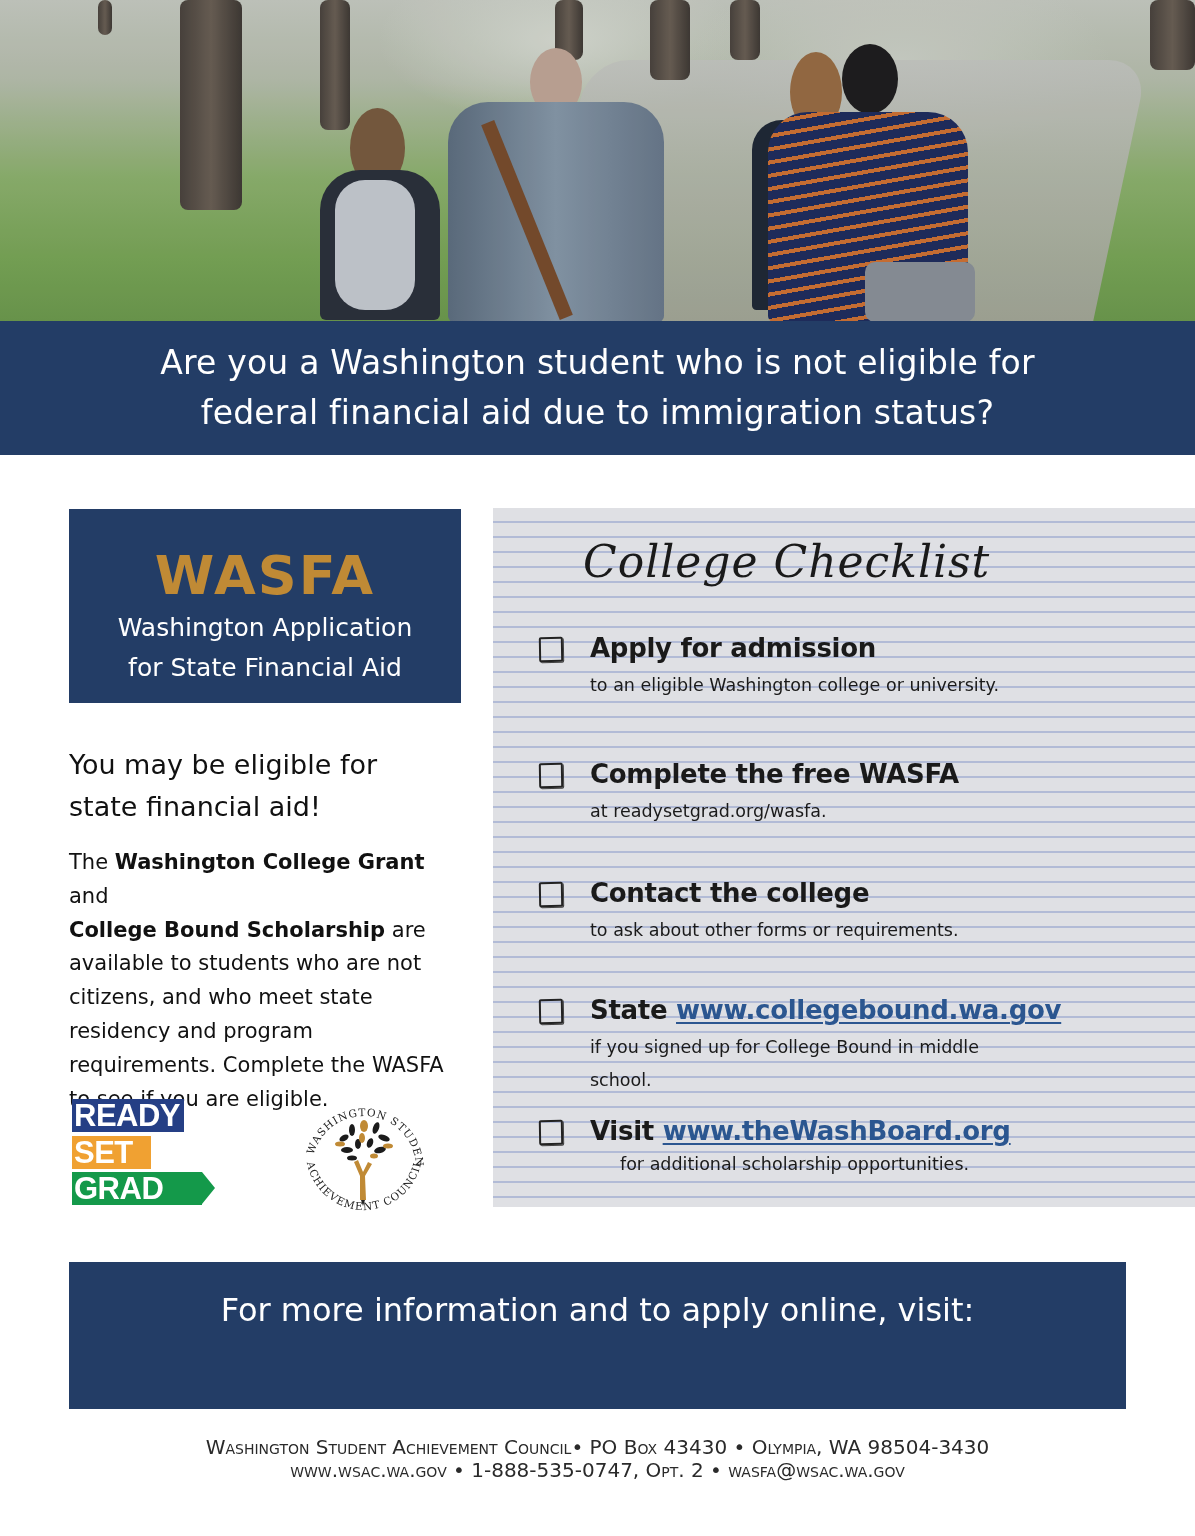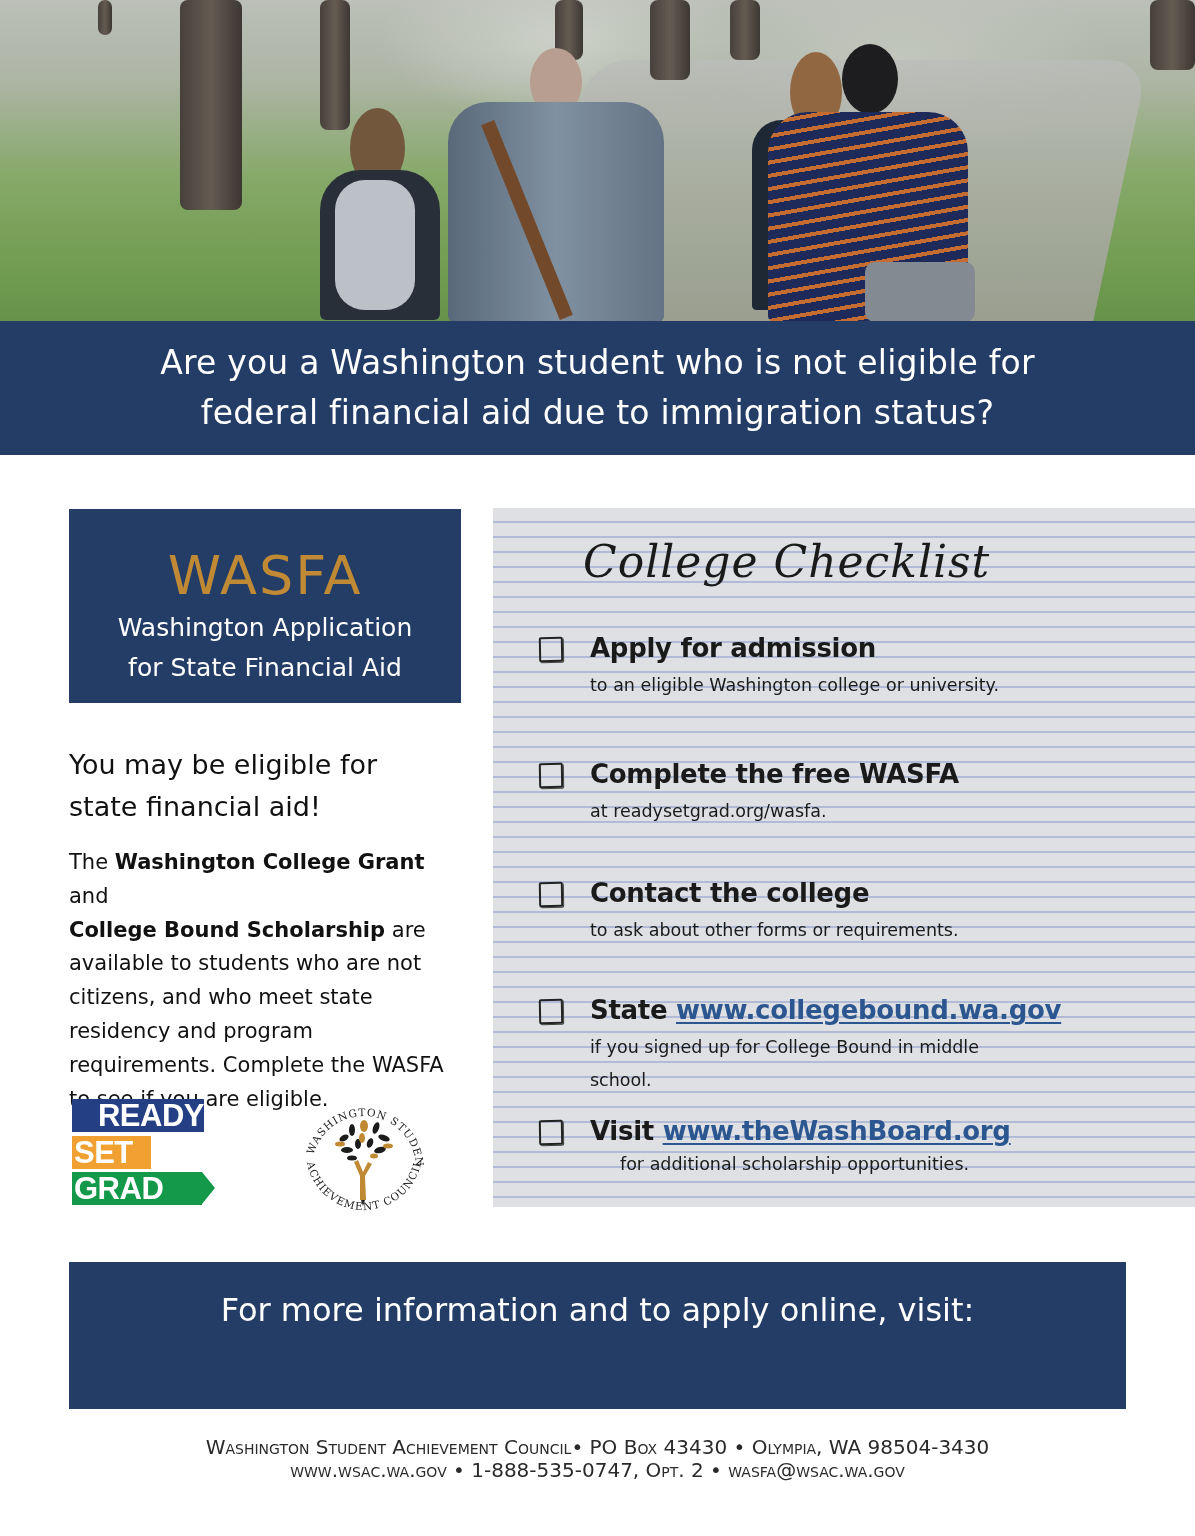--- a/index.html
+++ b/index.html
@@ -34,40 +34,40 @@
     font-family: "DejaVu Sans", sans-serif; font-size: 33px; line-height: 50px; letter-spacing: 0.2px;
     font-weight: normal;
   }
 
   
   .wasfa-box {
     position: absolute; left: 69px; top: 509px; width: 392px; height: 194px;
     background: #233d66; text-align: center; color: #ffffff;
   }
   .wasfa-box .acronym {
-    margin-top: 35px; font-size: 54px; font-weight: normal; color: #c08a35; letter-spacing: 2px; line-height: 64px;
+    margin-top: 35px; font-size: 54px; font-weight: bold; color: #c08a35; letter-spacing: 2px; line-height: 64px;
     font-family: "DejaVu Sans", sans-serif;
   }
   .wasfa-box .full { font-size: 25px; line-height: 40px; }
 
   
   .eligible-heading {
     position: absolute; left: 69px; top: 744px; width: 390px;
     font-size: 27px; line-height: 42px; color: #111;
   }
   .eligible-body {
     position: absolute; left: 69px; top: 846px; width: 392px;
     font-size: 21px; line-height: 33.8px; color: #111;
   }
   .eligible-body b { font-weight: bold; }
 
   
   .rsg-logo { position: absolute; left: 72px; top: 1099px; width: 145px; height: 108px; }
   .rsg-row { position: absolute; left: 0; height: 33px; color: #fff; font-family: "Liberation Sans", sans-serif; font-weight: bold; font-size: 31px; line-height: 33px; padding-left: 2px; letter-spacing: -0.5px; }
-  .rsg-ready { top: 0; width: 132px; background: #253f85; text-align: right; }
+  .rsg-ready { top: 0; width: 112px; background: #253f85; }
   .rsg-set { top: 37px; width: 79px; background: #f0a132; }
   .rsg-grad { top: 73px; width: 130px; background: #14994a; }
   .rsg-arrow { position: absolute; left: 130px; top: 73px; width: 0; height: 0; border-top: 16.5px solid transparent; border-bottom: 16.5px solid transparent; border-left: 13px solid #14994a; }
 
   .wsac-seal { position: absolute; left: 292px; top: 1088px; width: 142px; height: 142px; }
 
   
   .checklist {
     position: absolute; left: 493px; top: 508px; width: 756px; height: 699px;
     background-color: #dfe0e4;

